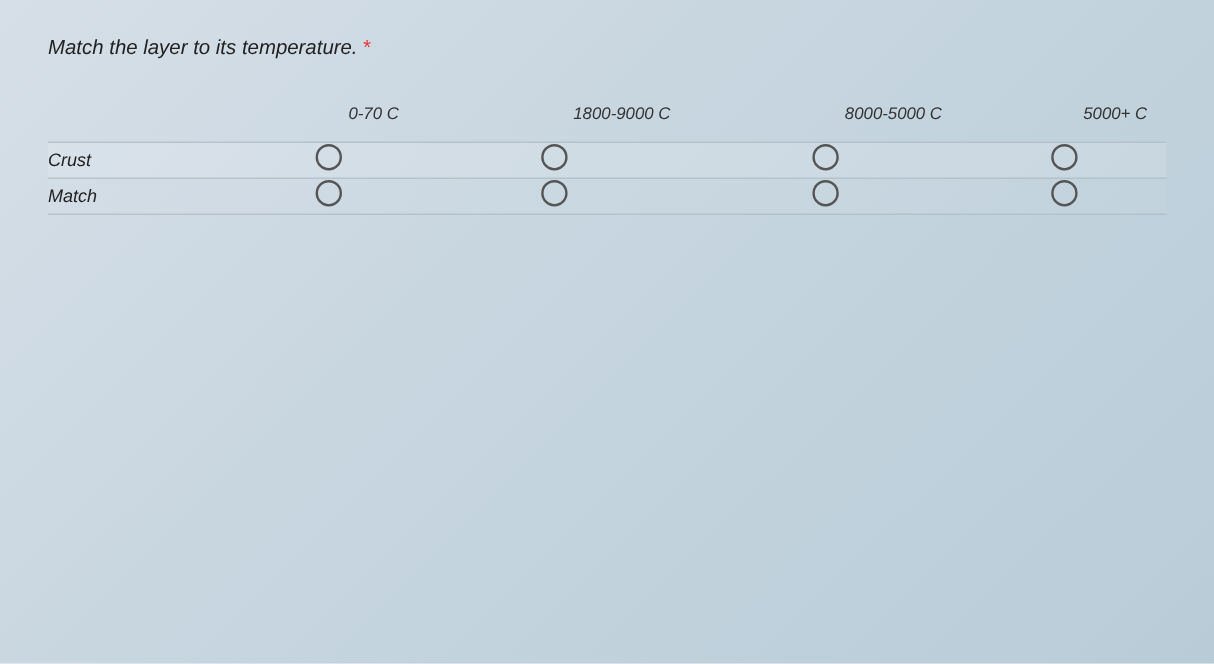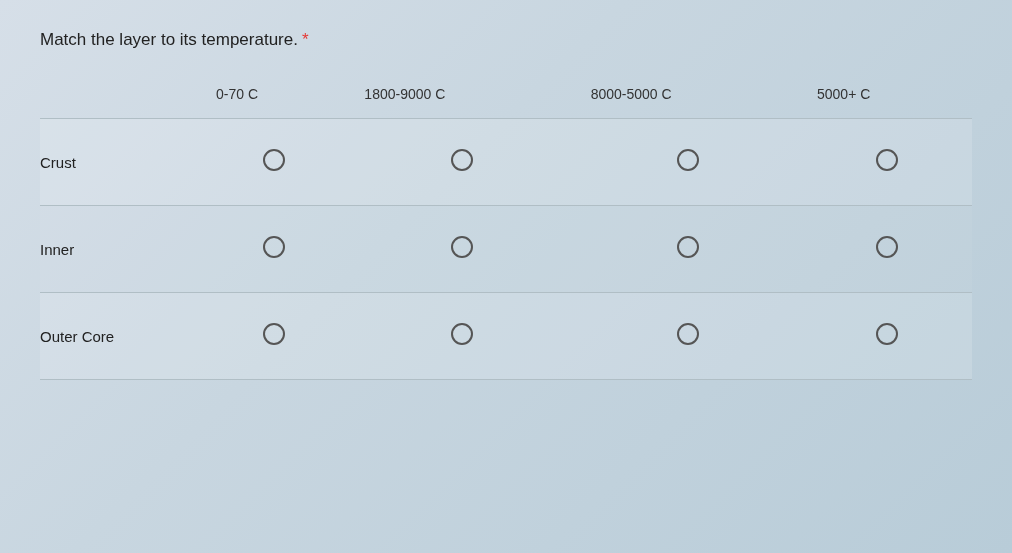--- a/index.html
+++ b/index.html
@@ -1,18 +1,19 @@
 <!DOCTYPE html>
 <html><head>
   <meta charset="utf-8">
   <style>
     * {
       box-sizing: border-box;
       margin: 0;
       padding: 0;
+      font-style: italic;
     }
 
     body {
       width: 1012px;
       height: 553px;
       background: linear-gradient(135deg, #d6dfe8 0%, #c8d6e0 40%, #b8ccd8 100%);
       font-family: Arial, sans-serif;
       display: flex;
       align-items: flex-start;
       justify-content: flex-start;
@@ -39,38 +40,38 @@
     .match-table {
       width: 100%;
       border-collapse: collapse;
     }
 
     .match-table thead tr th {
       font-size: 14px;
       font-weight: 500;
       color: #333;
       padding: 8px 16px 16px 16px;
-      text-align: left;
+      text-align: right;
     }
 
     .match-table thead tr th:first-child {
       text-align: left;
       width: 160px;
     }
 
     .match-table tbody tr {
       border-top: 1px solid #b0bec5;
     }
 
     .match-table tbody tr:last-child {
       border-bottom: 1px solid #b0bec5;
     }
 
     .match-table tbody tr td {
-      padding: 30px 16px;
+      padding: 1px 16px;
       text-align: center;
       vertical-align: middle;
     }
 
     .match-table tbody tr td:first-child {
       text-align: left;
       font-size: 15px;
       font-weight: 500;
       color: #222;
       padding-left: 0;
@@ -115,28 +116,21 @@
     </thead>
     <tbody id="table-body">
     <tr>
           <td>Crust</td>
           <td><span class="radio-btn"></span></td>
           <td><span class="radio-btn"></span></td>
           <td><span class="radio-btn"></span></td>
           <td><span class="radio-btn"></span></td>
         </tr>
         <tr>
-          <td>Inner</td>
-          <td><span class="radio-btn"></span></td>
-          <td><span class="radio-btn"></span></td>
-          <td><span class="radio-btn"></span></td>
-          <td><span class="radio-btn"></span></td>
-        </tr>
-        <tr>
-          <td>Outer Core</td>
+          <td>Match</td>
           <td><span class="radio-btn"></span></td>
           <td><span class="radio-btn"></span></td>
           <td><span class="radio-btn"></span></td>
           <td><span class="radio-btn"></span></td>
         </tr>
       </tbody>
   </table>
 </div>
 
 </body></html>

